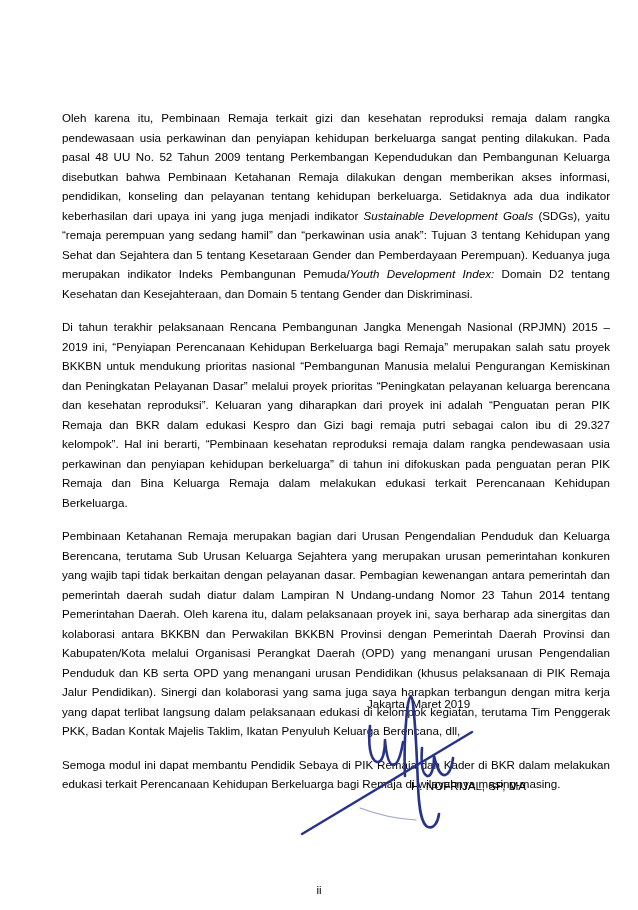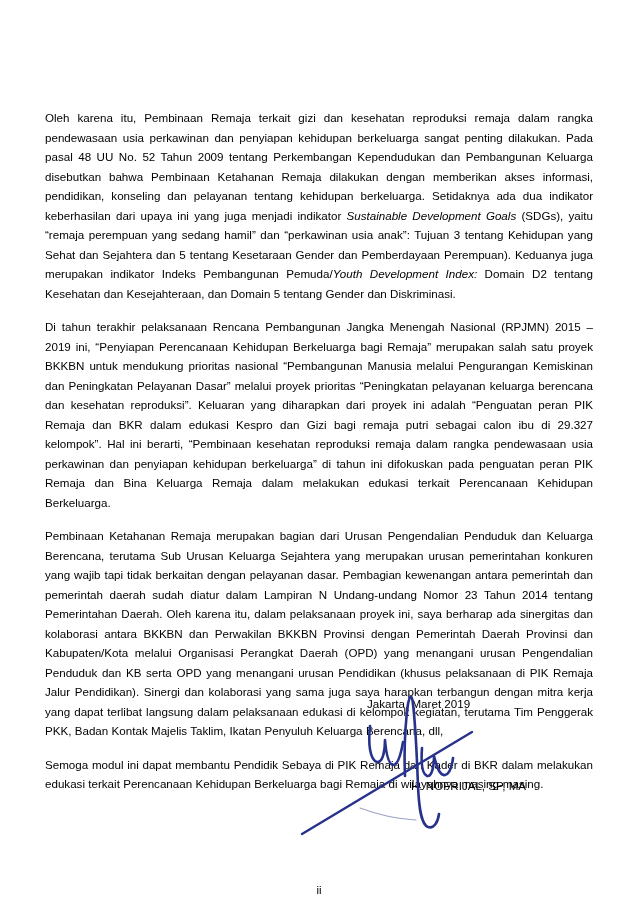--- a/index.html
+++ b/index.html
@@ -15,21 +15,21 @@
     color: #000000;
     overflow: hidden;
   }
   .page {
     position: absolute;
     inset: 0;
     background: #ffffff;
   }
   .content {
     position: absolute;
-    left: 45px;
+    left: 62px;
     top: 108px;
     width: 548px;
   }
   p.para {
     margin: 0 0 14px 0;
     font-size: 11.6px;
     line-height: 19.5px;
     text-align: justify;
     text-justify: inter-word;
     letter-spacing: 0.0px;

